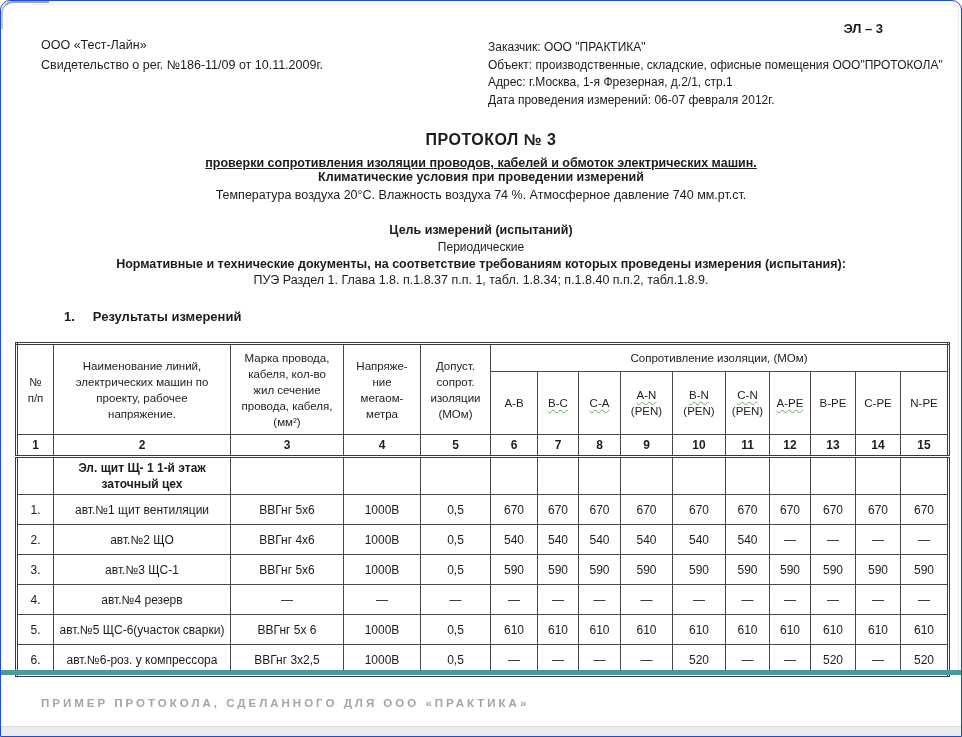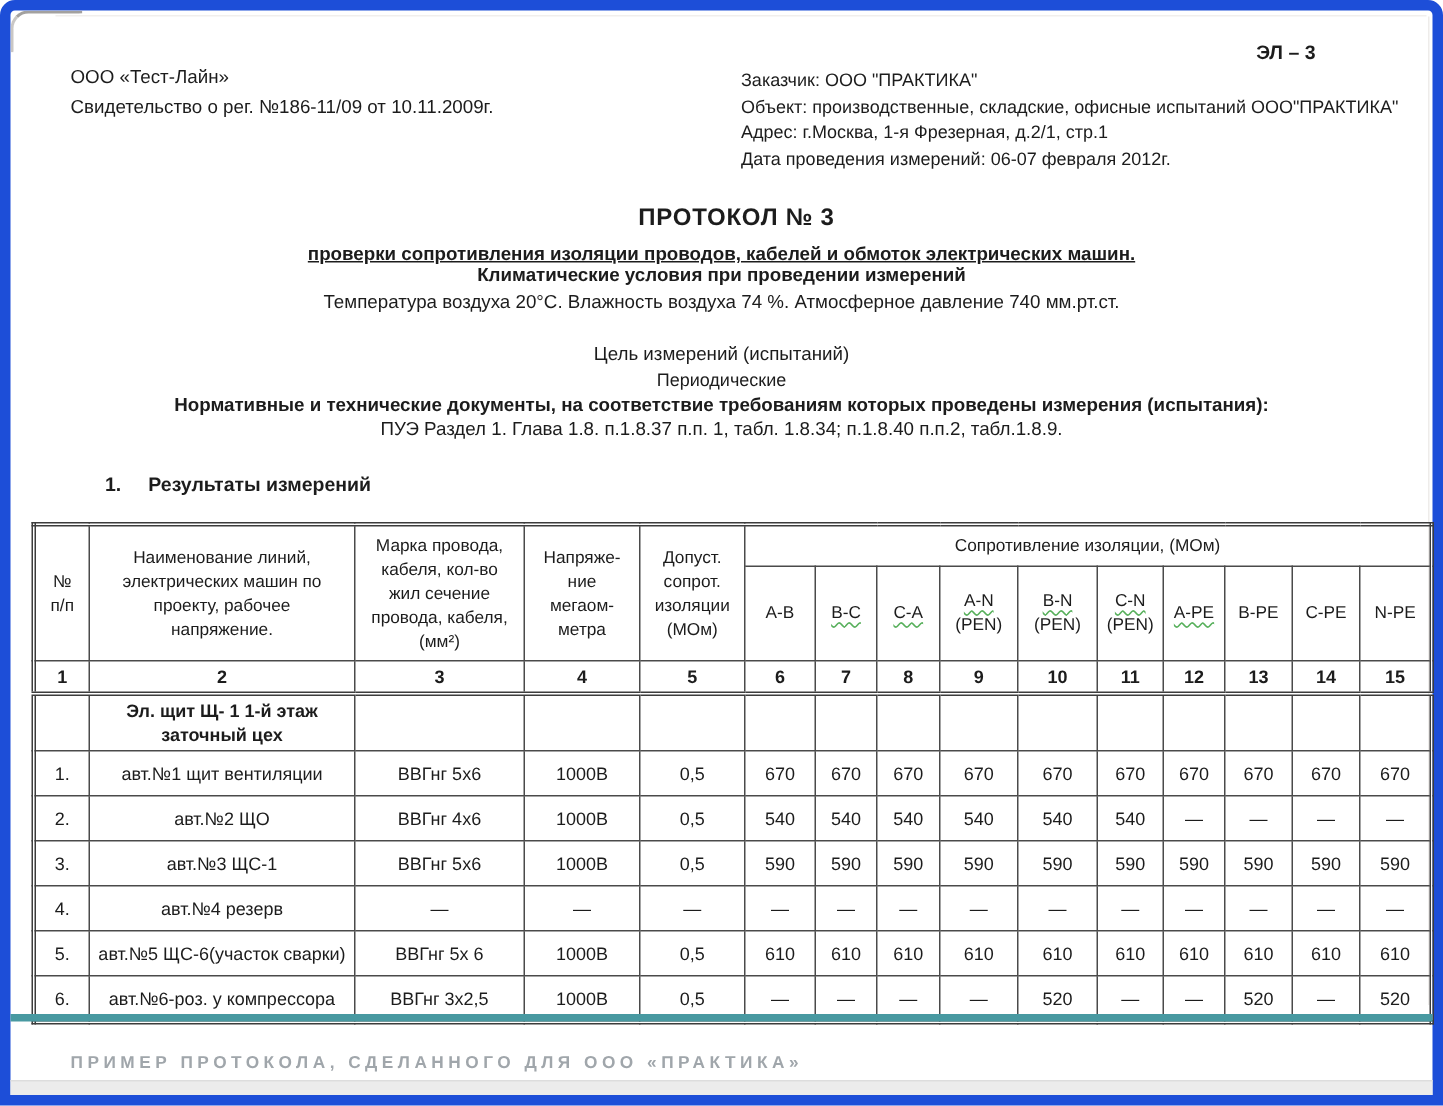--- a/index.html
+++ b/index.html
@@ -1,31 +1,31 @@
 <!DOCTYPE html>
 <html><head>
 <meta charset="utf-8">
 <style>
   html,body{margin:0;padding:0;background:#fff;}
   body{width:962px;height:737px;position:relative;font-family:"Liberation Sans","DejaVu Sans",sans-serif;color:#1c1c1c;overflow:hidden;}
-  .page{position:absolute;inset:0;background:#fff;border:7px solid #1d4ed8;border-radius:10px 10px 0 0;}
+  .page{position:absolute;inset:0;background:#fff;border:1px solid #1d4ed8;border-radius:10px 10px 0 0;}
   .page-corner{position:absolute;top:0;left:0;width:46px;height:26px;border-top:2px solid #a3a19f;border-left:2px solid #c9c7c5;border-top-left-radius:12px;pointer-events:none;}
   .page-topline{position:absolute;top:3px;left:30px;right:4px;height:1px;background:#f1efed;}
   .page-rightline{position:absolute;top:4px;right:2px;bottom:60px;width:1px;background:#eeecea;}
 
   .doc-code{position:absolute;top:20px;right:78px;font-size:13px;font-weight:bold;}
   .hdr-left{position:absolute;top:34px;left:40px;font-size:12.5px;line-height:20px;}
   .hdr-right{position:absolute;top:38px;left:487px;font-size:12px;line-height:17.5px;}
 
   .center-block{position:absolute;top:130px;left:0;width:100%;text-align:center;}
   .t-main{font-size:16px;font-weight:bold;letter-spacing:.5px;margin-bottom:7px;margin-left:20px;}
   .t-sub{font-size:12.5px;font-weight:bold;text-decoration:underline;}
   .t-climate-h{font-size:12.5px;font-weight:bold;margin-bottom:4px;}
   .t-climate{font-size:12.5px;margin-bottom:21px;}
-  .t-purpose-h{font-size:12.5px;font-weight:normal;margin-bottom:3px;}
+  .t-purpose-h{font-size:12.5px;font-weight:bold;margin-bottom:3px;}
   .t-purpose{font-size:12px;margin-bottom:3px;}
   .t-norm-h{font-size:12.5px;font-weight:bold;margin-bottom:2px;}
   .t-norm{font-size:12.5px;}
   .results-h{position:absolute;top:308px;left:63px;font-size:13px;font-weight:bold;}
   .results-h .num{margin-right:18px;}
 
   table.res{position:absolute;top:341px;left:14px;width:934px;border-collapse:collapse;table-layout:fixed;border:3px double #3c3c3c;}
   table.res td,table.res th{border:1px solid #4a4a4a;text-align:center;vertical-align:middle;padding:1px 2px;font-weight:normal;font-size:11.5px;line-height:16px;overflow:hidden;}
   tr.hdr-top th{height:24px;}
   tr.hdr-sub th{height:60px;}
@@ -52,21 +52,21 @@
 
   <div class="doc-code">ЭЛ – 3</div>
 
   <div class="hdr-left">
     <div><span>ООО «</span><span class="sq-red">Тест-Лайн</span><span>»</span></div>
     <div><span>Свидетельство о </span><span class="sq-red">рег.</span><span> №186-11/09  от 10.11.2009г.</span></div>
   </div>
 
   <div class="hdr-right">
     <div>Заказчик: ООО "ПРАКТИКА"</div>
-    <div>Объект: производственные, складские, офисные испытаний  ООО"ПРАКТИКА"</div>
+    <div>Объект: производственные, складские, офисные помещения  ООО"ПРОТОКОЛА"</div>
     <div>Адрес: г.Москва, 1-я Фрезерная, д.2/1, стр.1</div>
     <div>Дата проведения измерений: 06-07 февраля 2012г.</div>
   </div>
 
   <div class="center-block">
     <div class="t-main">ПРОТОКОЛ  № 3</div>
     <div class="t-sub">проверки сопротивления изоляции проводов, кабелей и обмоток электрических машин.</div>
     <div class="t-climate-h">Климатические условия при проведении измерений</div>
     <div class="t-climate"><span>Температура воздуха 20°С.  Влажность воздуха 74 %.  Атмосферное давление 740 </span><span class="sq-red">мм.рт.ст.</span></div>
     <div class="t-purpose-h">Цель измерений (испытаний)</div>

